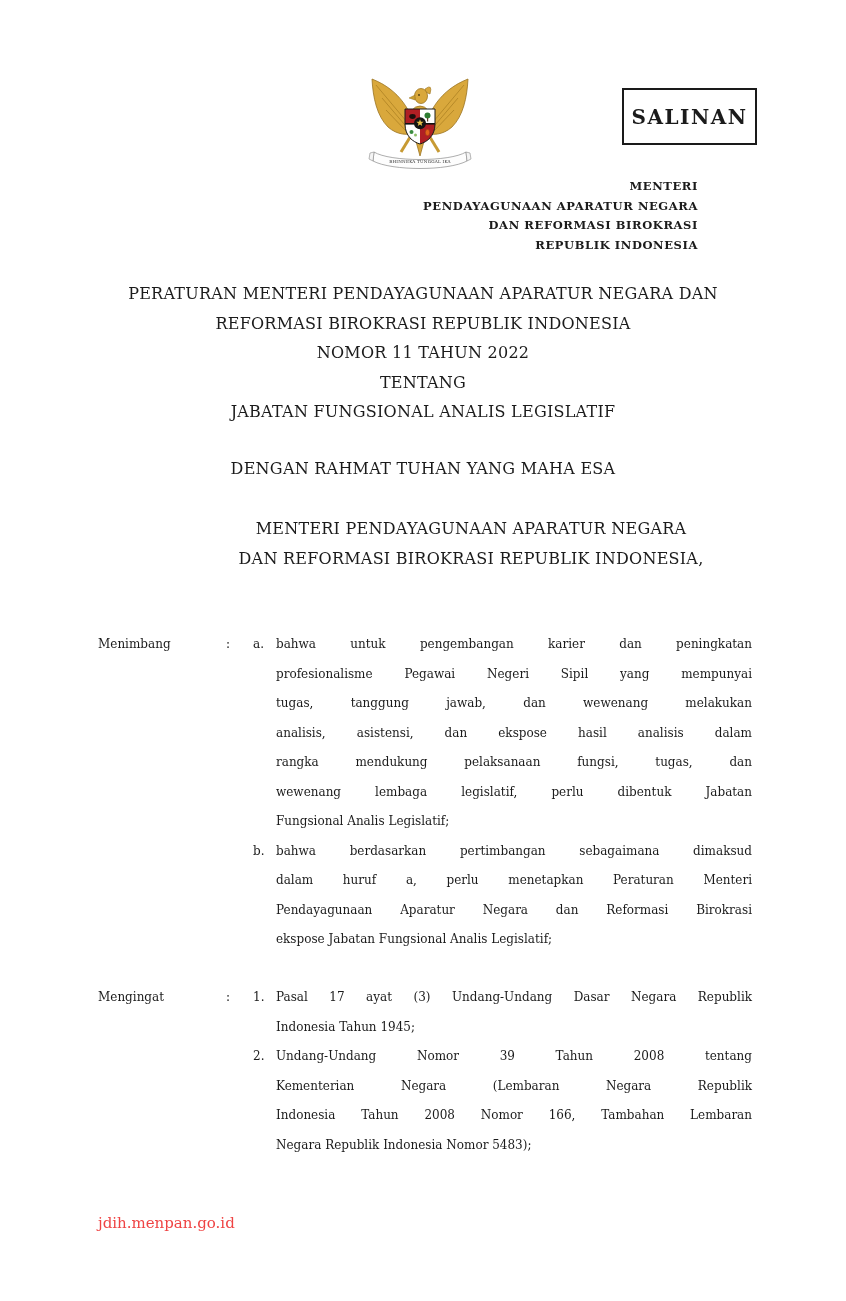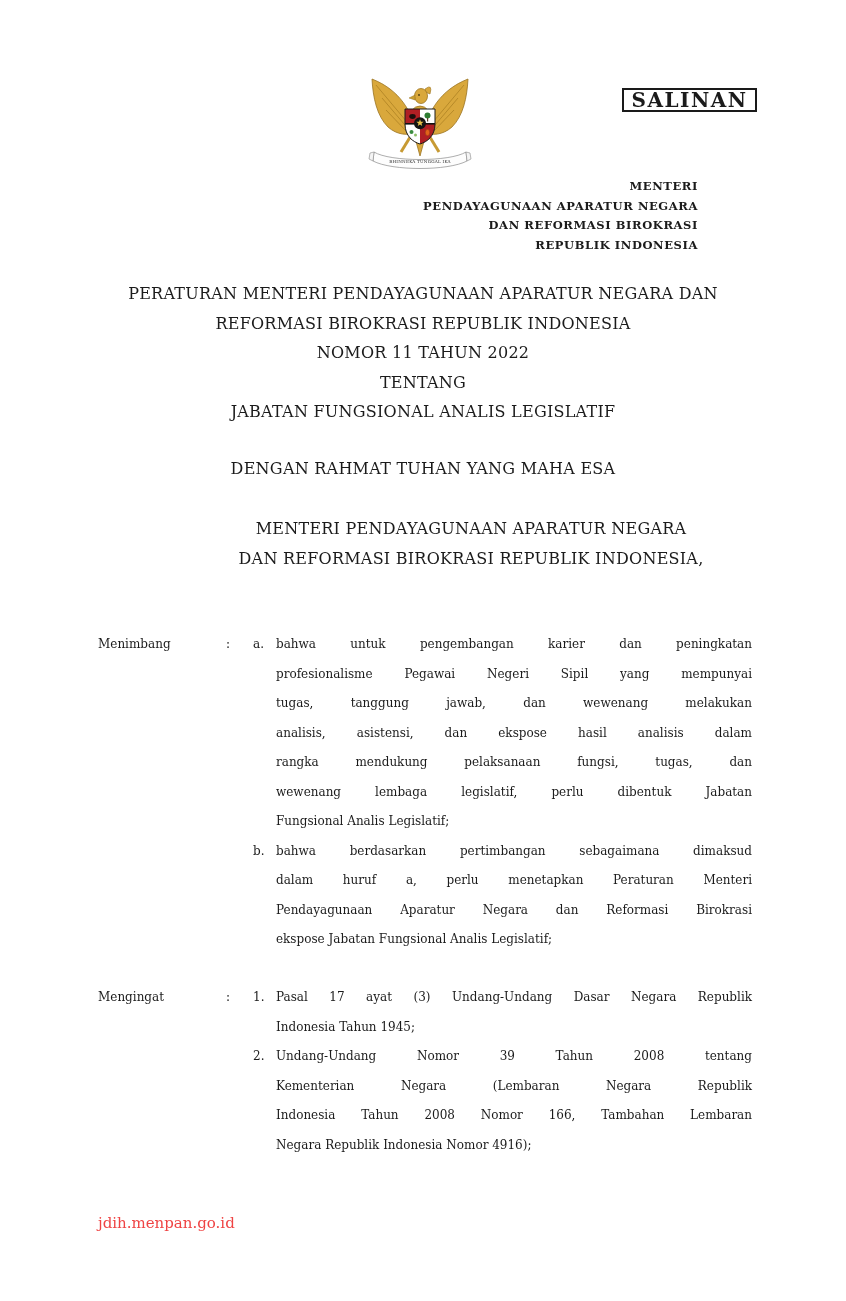--- a/index.html
+++ b/index.html
@@ -2,21 +2,21 @@
 <html><head>
 <meta charset="utf-8">
 <style>
   html,body{margin:0;padding:0;background:#ffffff;}
   .page{
     position:relative;width:846px;height:1301px;background:#ffffff;
     font-family:"DejaVu Serif","Liberation Serif",serif;color:#1b1b1b;
     overflow:hidden;
   }
   .salinan{
-    position:absolute;left:622px;top:88px;width:135px;height:24px;
+    position:absolute;left:622px;top:88px;width:135px;height:57px;
     border:2px solid #1a1a1a;box-sizing:border-box;
     display:flex;align-items:center;justify-content:center;
     font-weight:bold;font-size:20px;letter-spacing:1.5px;
   }
   .emblem{position:absolute;left:368px;top:76px;}
   .ministry{
     position:absolute;left:0;top:177px;width:698px;text-align:right;
     font-weight:bold;font-size:11.5px;line-height:19.5px;letter-spacing:0.6px;
   }
   .centerblock{
@@ -160,21 +160,21 @@
           <div class="j">Pasal 17 ayat (3) Undang-Undang Dasar Negara Republik</div>
           <div>Indonesia Tahun 1945;</div>
         </div>
       </div>
       <div class="item">
         <div class="marker">2.</div>
         <div class="lines">
           <div class="j">Undang-Undang Nomor 39 Tahun 2008 tentang</div>
           <div class="j">Kementerian Negara (Lembaran Negara Republik</div>
           <div class="j">Indonesia Tahun 2008 Nomor 166, Tambahan Lembaran</div>
-          <div>Negara Republik Indonesia Nomor 4916);</div>
+          <div>Negara Republik Indonesia Nomor 5483);</div>
         </div>
       </div>
     </div>
   </section>
 
   <span class="footer-link">jdih.menpan.go.id</span>
 
 </div>
 
 </body></html>

